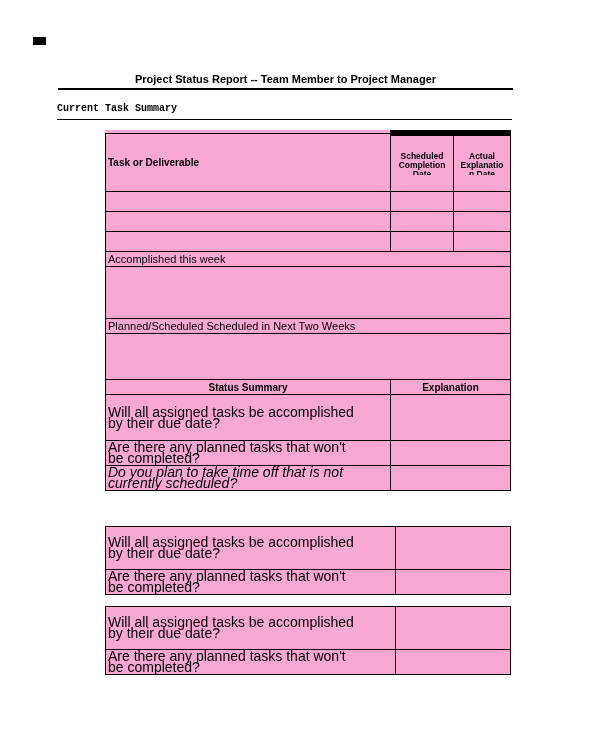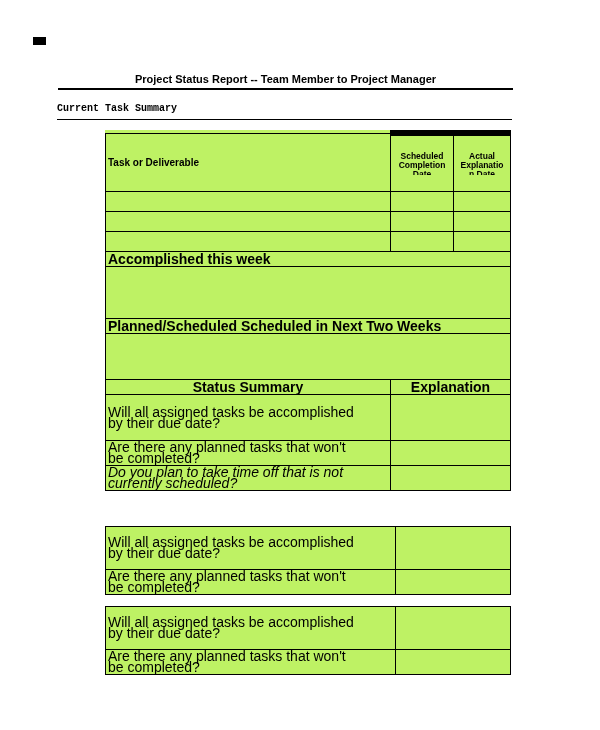--- a/index.html
+++ b/index.html
@@ -22,43 +22,43 @@
     text-align: center; font-weight: bold; font-size: 11px; line-height: 13px;
     padding-bottom: 2px; border-bottom: 2px solid #000000;
   }
 
   .section-heading {
     position: absolute; left: 57px; top: 103px; width: 455px;
     font-weight: bold; font-size: 10px; line-height: 12px;
     padding-bottom: 4px; border-bottom: 1px solid #000000; font-family: Liberation Mono, monospace;
   }
 
-  table { border-collapse: collapse; table-layout: fixed; background: #bef264; }
+  table { border-collapse: collapse; table-layout: fixed; background: #f9a8d4; }
   td { border: 1px solid #000000; font-size: 14px; line-height: 11px; padding: 1px 2px; vertical-align: middle; overflow: hidden; }
 
   .main-table { position: absolute; left: 105px; top: 130px; width: 405px; }
   .main-table col.c1 { width: 285px; }
   .main-table col.c2 { width: 63px; }
   .main-table col.c3 { width: 57px; }
 
   .th-task { font-weight: bold; font-size: 10px; vertical-align: middle; height: 25px; }
   .th-sched, .th-actual {
     border-top: 6px solid #000000;
     font-weight: bold; font-size: 8.5px; line-height: 9px;
     text-align: center; vertical-align: top; padding: 0 1px; height: 25px;
   }
   .clip { height: 23px; overflow: hidden; margin: 16px auto; }
   .clip-sched { width: 56px; }
   .clip-actual { width: 44px; overflow-wrap: break-word; word-wrap: break-word; }
 
   .empty-row td { height: 20px; }
-  .band-label { font-weight: bold; font-size: 14px; height: 15px; }
+  .band-label { font-weight: normal; font-size: 11px; height: 15px; }
   .big-blank-1 td { height: 52px; }
   .big-blank-2 td { height: 46px; }
-  .status-head td { font-weight: bold; font-size: 14px; text-align: center; height: 15px; }
+  .status-head td { font-weight: bold; font-size: 10px; text-align: center; height: 15px; }
 
   .q1 td { height: 46px; }
   .q2 td { height: 20px; }
   .q3 td { height: 49px; vertical-align: bottom; padding-bottom: 3px; }
   .q4 td { height: 17px; font-style: italic; }
   .q-cell { padding-right: 30px; }
 
   .follow-table { position: absolute; left: 105px; width: 405px; }
   .follow-table-1 { top: 526px; }
   .follow-table-2 { top: 606px; }

